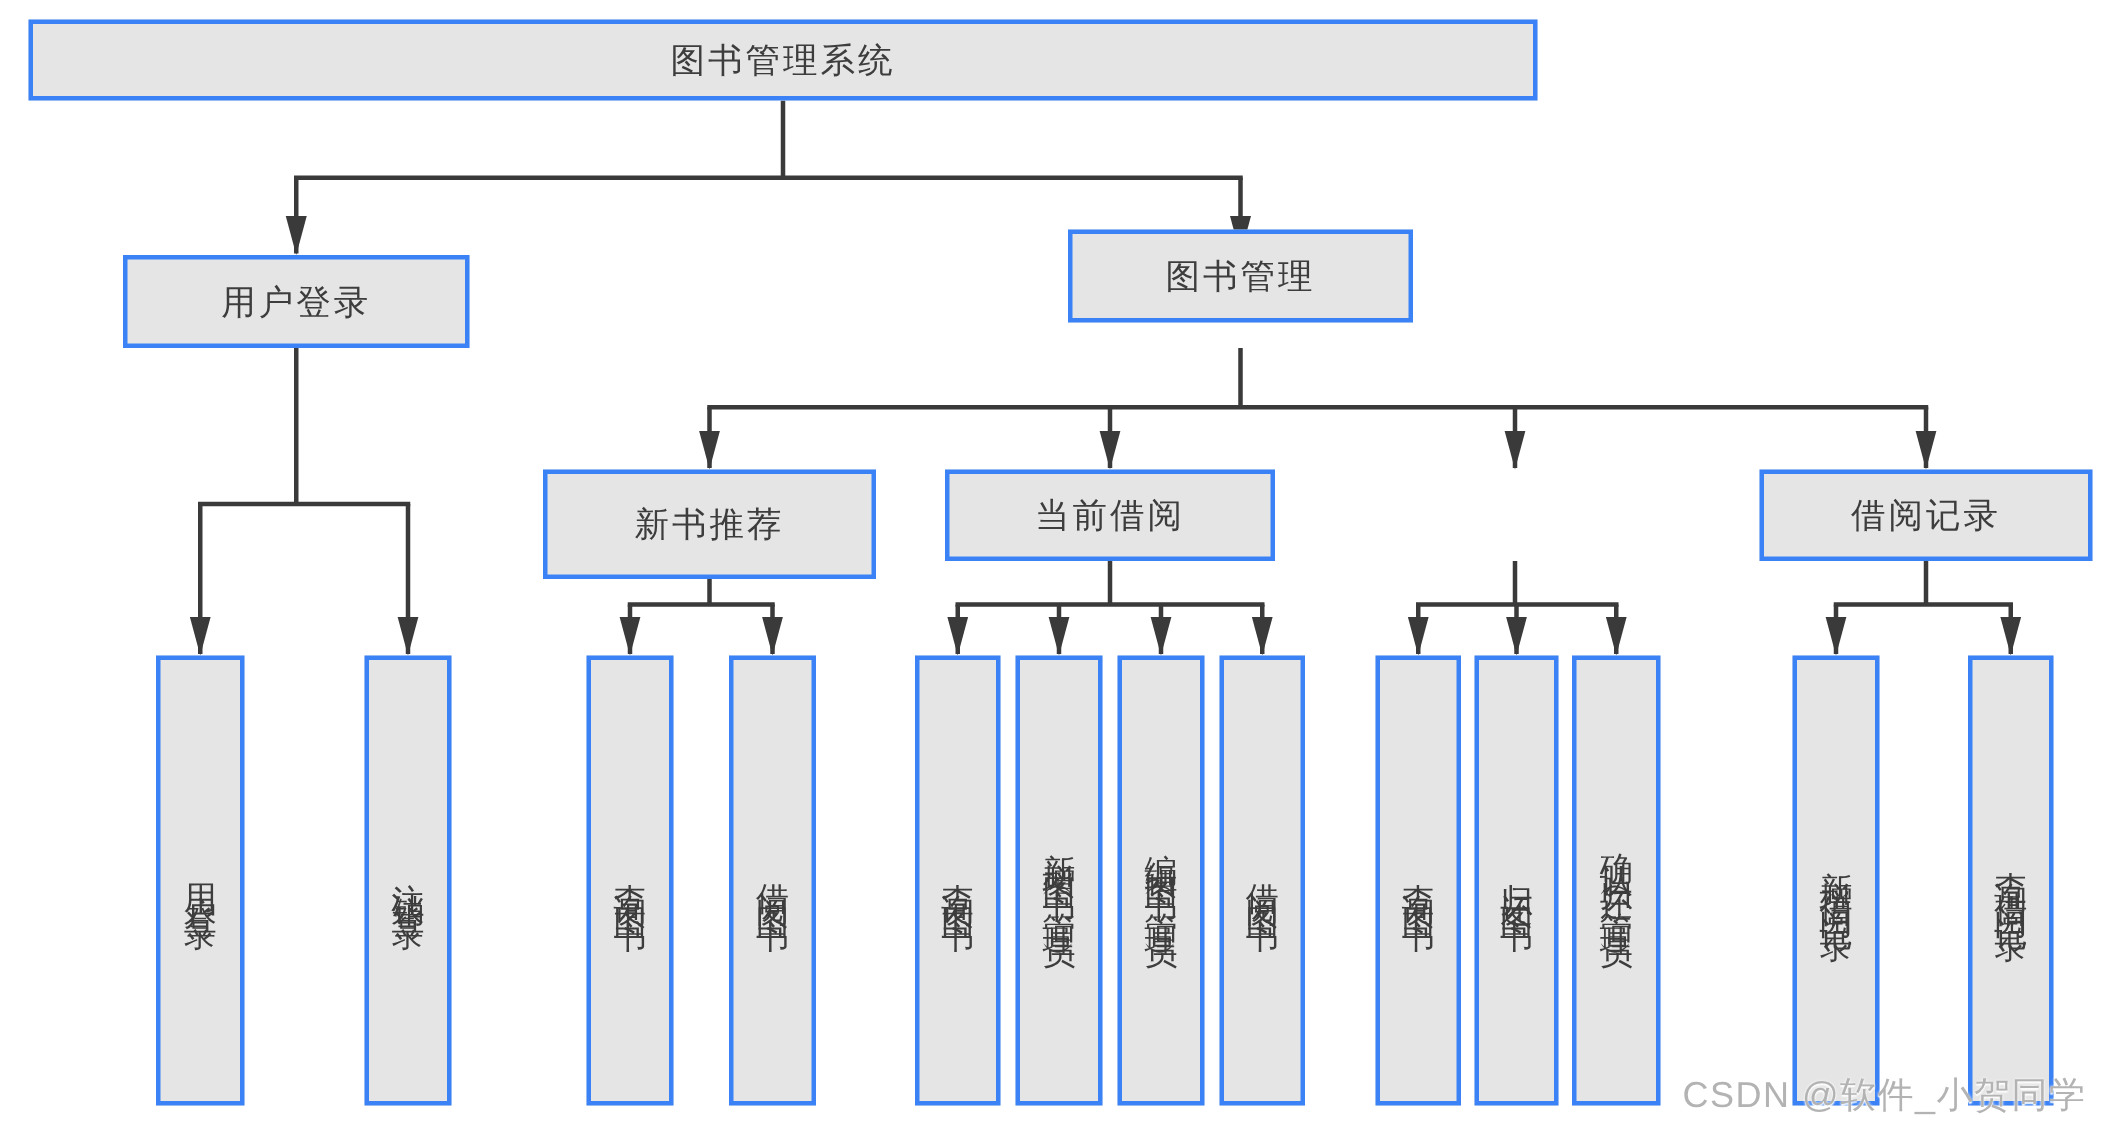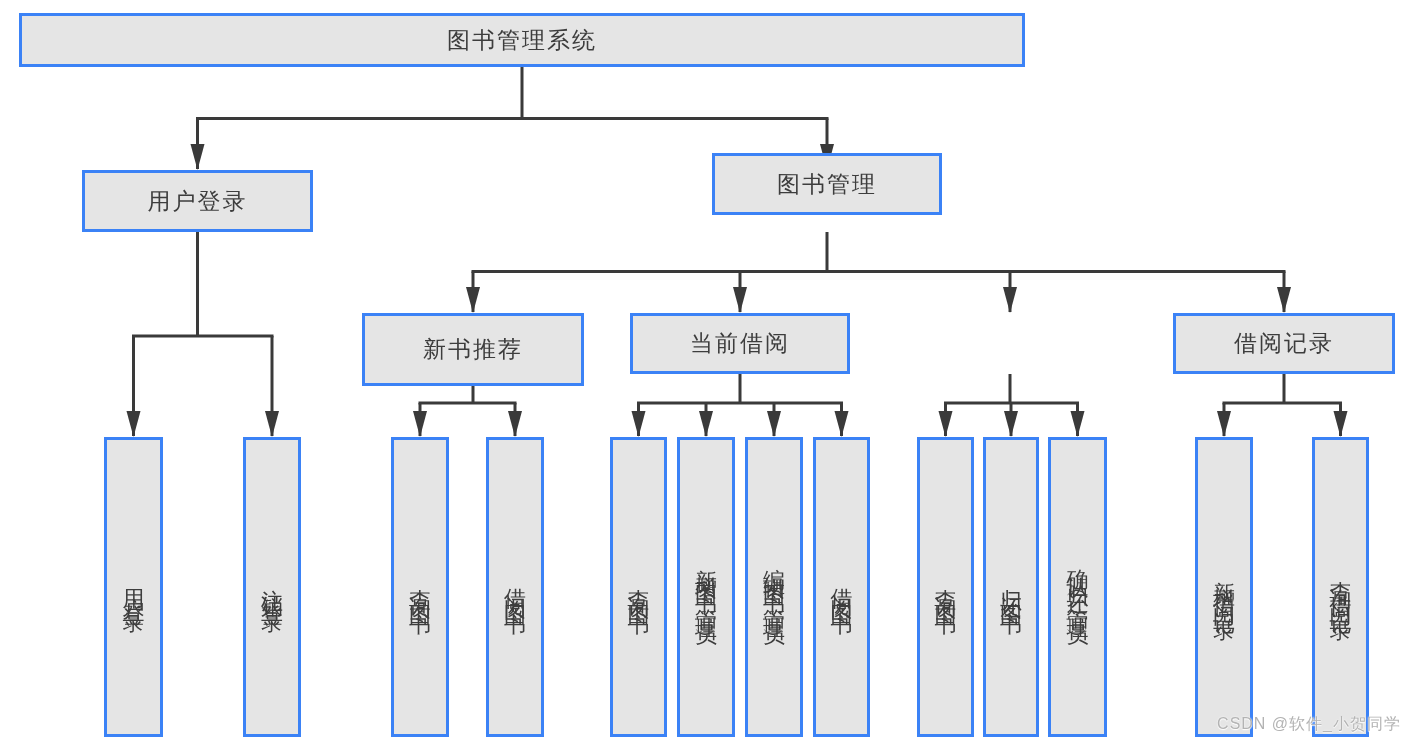--- a/index.html
+++ b/index.html
@@ -35,23 +35,23 @@
     line-height:1;
   }
   #wires{
     position:absolute;
     left:0;top:0;
     width:1405px;height:747px;
     pointer-events:none;
   }
   #watermark{
     position:absolute;
-    right:4px;
+    right:14px;
     top:714px;
-    font-size:16px;
+    font-size:24px;
     letter-spacing:1px;
     color:#b3b3b3;
     text-shadow:0 0 2px #ffffff, 0 1px 1px #ffffff;
     white-space:nowrap;
     z-index:10;
   }
 </style>
 </head>
 <body>
 

